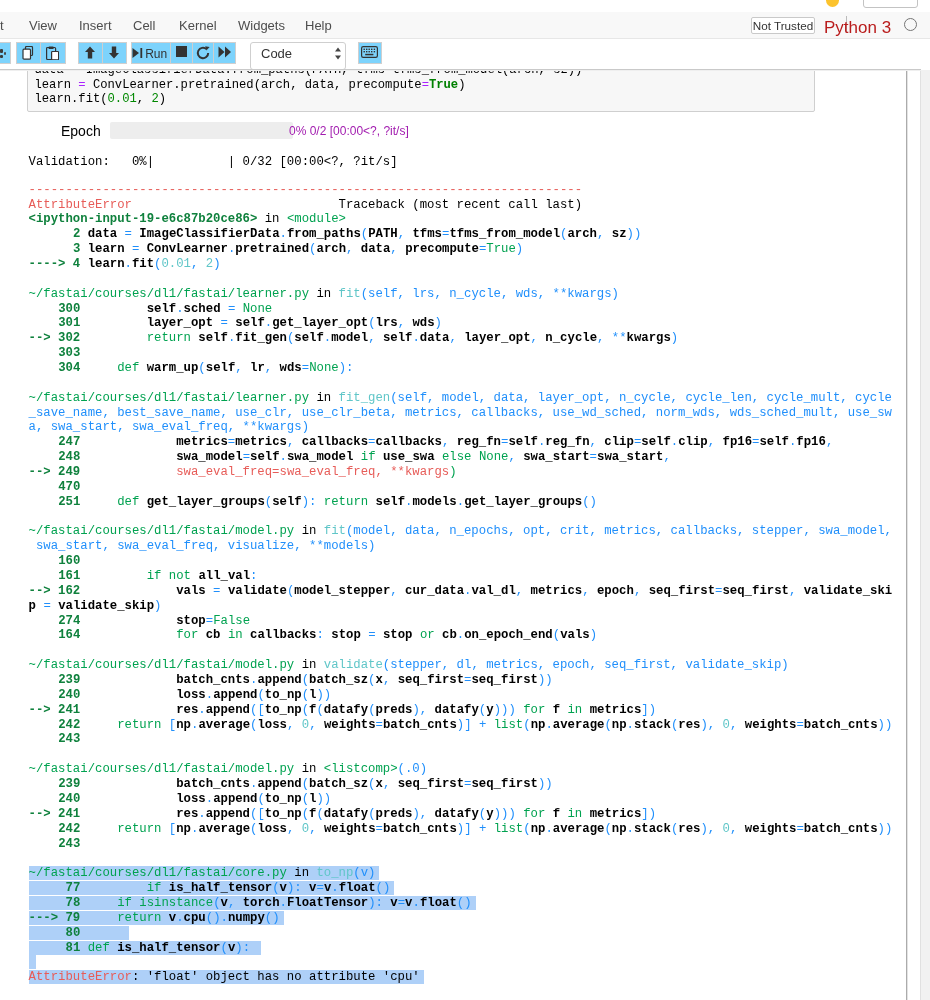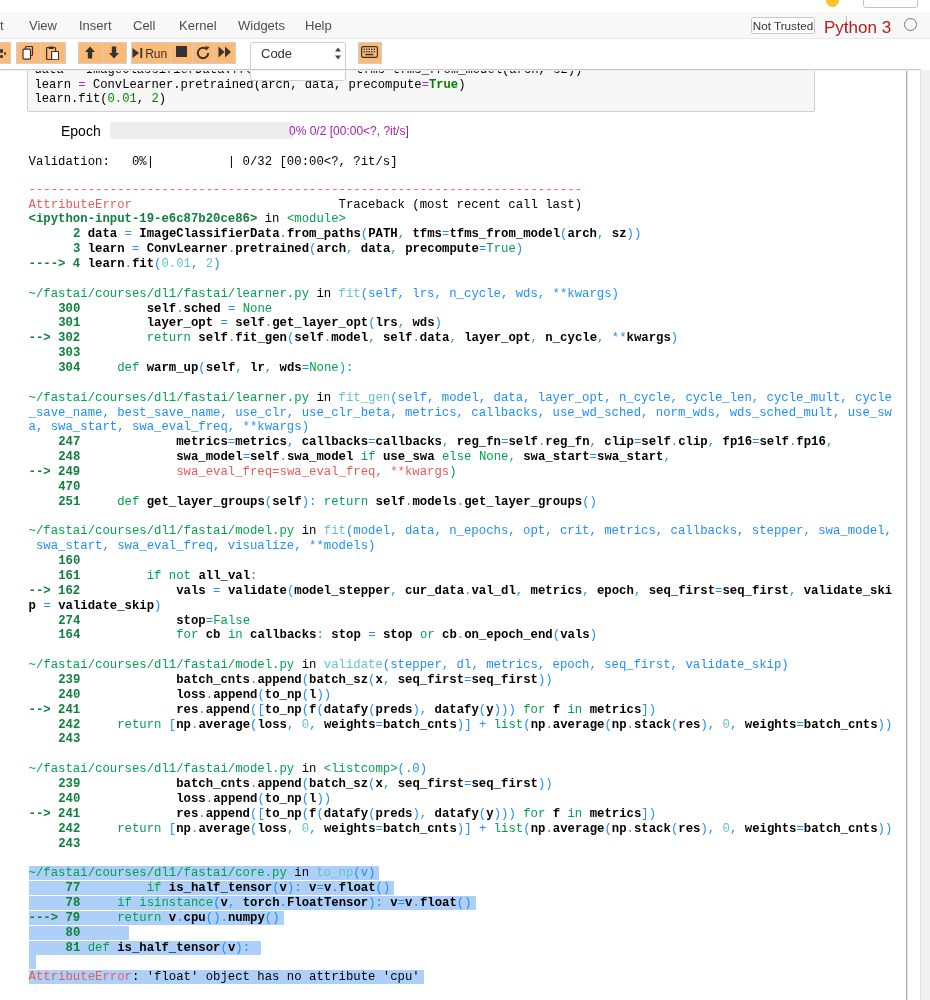--- a/index.html
+++ b/index.html
@@ -4,21 +4,21 @@
 html,body{width:930px;height:1000px;overflow:hidden;background:#fff;font-family:"Liberation Sans",sans-serif}
 
 #hdrtop{position:absolute;left:0;top:0;width:930px;height:12px;background:#fff;z-index:30}
 #ycirc{position:absolute;left:826px;top:-6px;width:13px;height:13px;border-radius:50%;background:#fcc32d;z-index:31}
 #logout{position:absolute;left:863px;top:-14px;width:55px;height:22px;border:1px solid #c3c3c3;border-radius:3px;background:#fff;z-index:31}
 #menubar{position:absolute;left:0;top:12px;width:930px;height:27px;background:#f8f8f8;border-bottom:1px solid #e7e7e7;z-index:30}
 .mitem{position:absolute;top:6px;font-size:13px;color:#4d4d4d}
 #toolbar{position:absolute;left:0;top:40px;width:930px;height:29px;background:#fff;z-index:30}
 #hdrline{position:absolute;left:0;top:68.5px;width:921px;height:1px;background:#c9c9c9;z-index:30}
 #hdrline2{position:absolute;left:0;top:69.5px;width:921px;height:1px;background:#efefef;z-index:30}
-.btn{position:absolute;top:2px;height:21.5px;background:#fdba74;border:1px solid #cfcfcf;z-index:31}
+.btn{position:absolute;top:2px;height:21.5px;background:#7dd3fc;border:1px solid #cfcfcf;z-index:31}
 .btn svg{display:block;margin:3px auto 0}
 #nt{position:absolute;left:751px;top:4.5px;width:64px;height:17px;border:1px solid #c9c9c9;border-radius:2px;background:#fff;font-size:11.7px;color:#333;text-align:center;line-height:15.5px;white-space:nowrap}
 #pysep{position:absolute;left:846px;top:4px;width:1px;height:17px;background:#bbb}
 #pyt{position:absolute;left:824px;top:6px;font-size:17px;color:#b91c1c}
 #kcirc{position:absolute;left:904px;top:5.5px;width:13px;height:13px;border:1.8px solid #757575;border-radius:50%}
 
 #nbline{position:absolute;left:906px;top:69.5px;width:1px;height:931px;background:#ababab;z-index:5}
 #nbline2{position:absolute;left:907px;top:69.5px;width:1px;height:931px;background:#e3e3e3;z-index:5}
 #sbar{position:absolute;left:920px;top:69.5px;width:10px;height:931px;background:#f1f1f1;border-left:1px solid #e0e0e0;z-index:5}
 
@@ -173,21 +173,21 @@
         <path d="M12.2 7 A5.2 5.2 0 1 1 10.4 3.05" fill="none" stroke="#333" stroke-width="2"></path>
         <path d="M9.2 0.2 L13.6 1 L10.4 4.6 Z" fill="#333"></path>
       </svg>
     </div>
     <div class="btn" style="left:213px;width:23px">
       <svg width="14" height="12" viewBox="0 0 14 12">
         <path d="M0.5 0.5 L6.5 6 L0.5 11.5 Z" fill="#333"></path>
         <path d="M7 0.5 L13 6 L7 11.5 Z" fill="#333"></path>
       </svg>
     </div>
-    <div style="position:absolute;left:250px;top:2px;width:96px;height:39px;border:1px solid #cfcfcf;border-radius:3px;background:#fff;z-index:31"><svg width="96" height="21" viewBox="0 0 96 21">
+    <div style="position:absolute;left:250px;top:2px;width:96px;height:28px;border:1px solid #cfcfcf;border-radius:3px;background:#fff;z-index:31"><svg width="96" height="21" viewBox="0 0 96 21">
         <text x="10" y="15" font-family="Liberation Sans" font-size="13" fill="#333">Code</text>
         <path d="M84 8.5 L87 4.5 L90 8.5 Z" fill="#444"></path>
         <path d="M84 12.5 L87 16.5 L90 12.5 Z" fill="#444"></path>
       </svg></div>
     <div class="btn" style="left:357.5px;width:24px">
       <svg width="17" height="12" viewBox="0 0 17 12">
         <rect x="0.6" y="0.6" width="15.8" height="10.8" rx="1.6" fill="none" stroke="#333" stroke-width="1.2"></rect>
         <g fill="#333">
           <rect x="2.5" y="2.6" width="1.4" height="1.4"></rect>
           <rect x="5" y="2.6" width="1.4" height="1.4"></rect>

